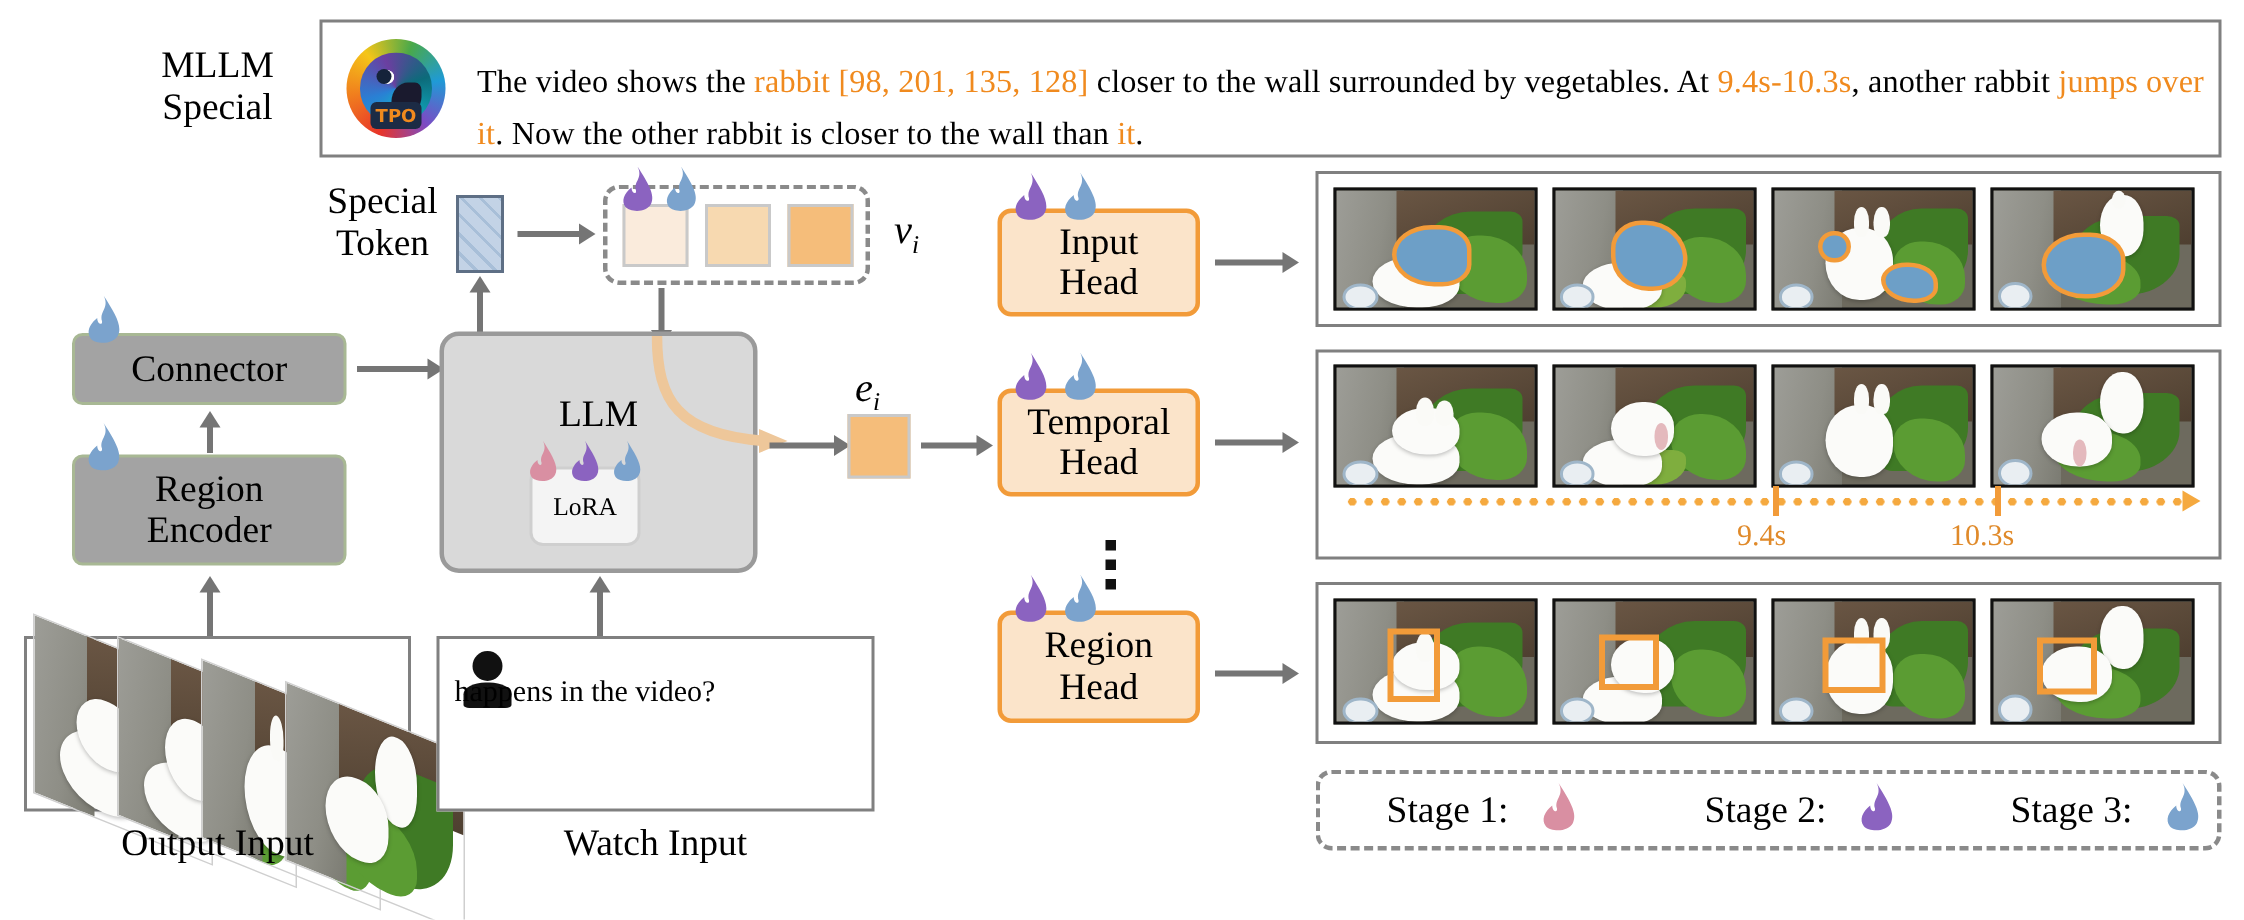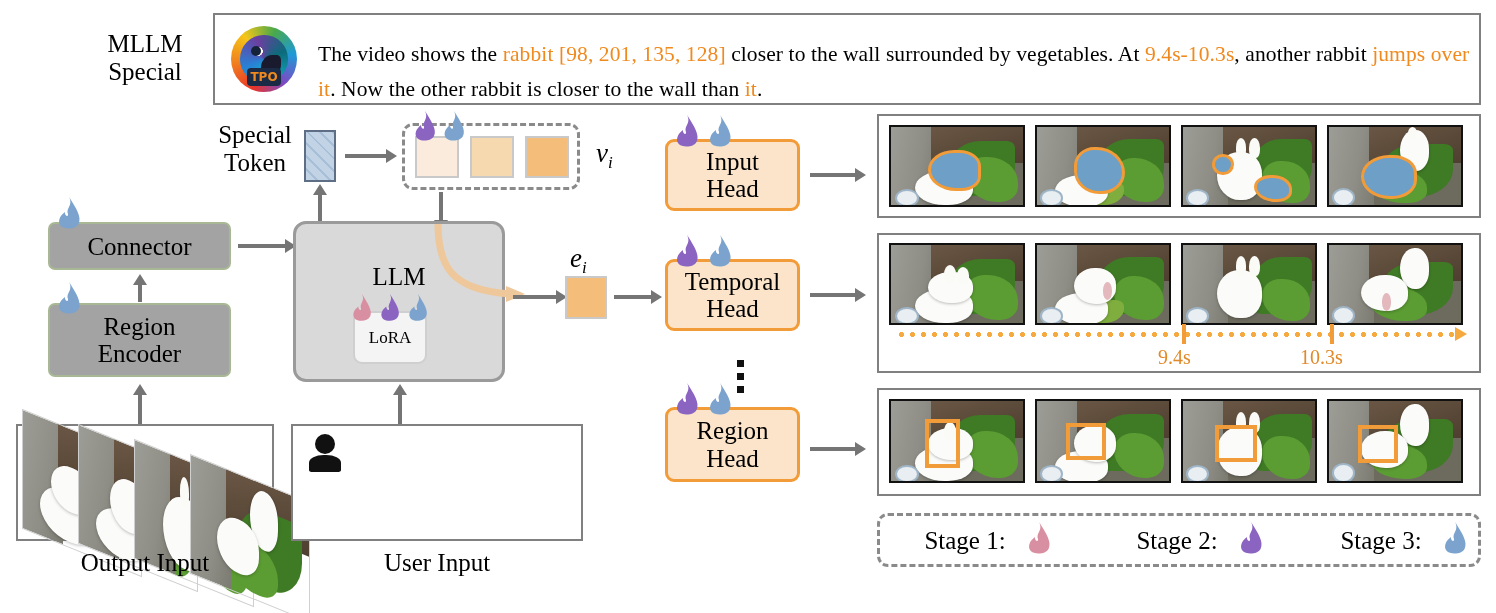--- a/index.html
+++ b/index.html
@@ -486,15 +486,16 @@
 <div class="abs lbl" style="left:16px;top:549px;width:258px;">Output Input</div>
 
 <div class="abs greybox" style="left:291px;top:424px;width:292px;height:117px;"></div>
 
 <div class="abs" style="left:307px;top:434px;width:36px;height:38px;">
   <div class="person-head" style="left:8px;top:0;width:20px;height:20px;"></div>
   <div class="person-body" style="left:2px;top:21px;width:32px;height:17px;"></div>
 </div>
 
 <div class="abs hand user-text" style="left:303px;top:433px;width:272px;">
-</div>
-
-<div class="abs lbl" style="left:291px;top:549px;width:292px;">User Input</div>
+  <div>happens in the video?</div>
+</div>
+
+<div class="abs lbl" style="left:291px;top:549px;width:292px;">Watch Input</div>
 
 </body></html>

